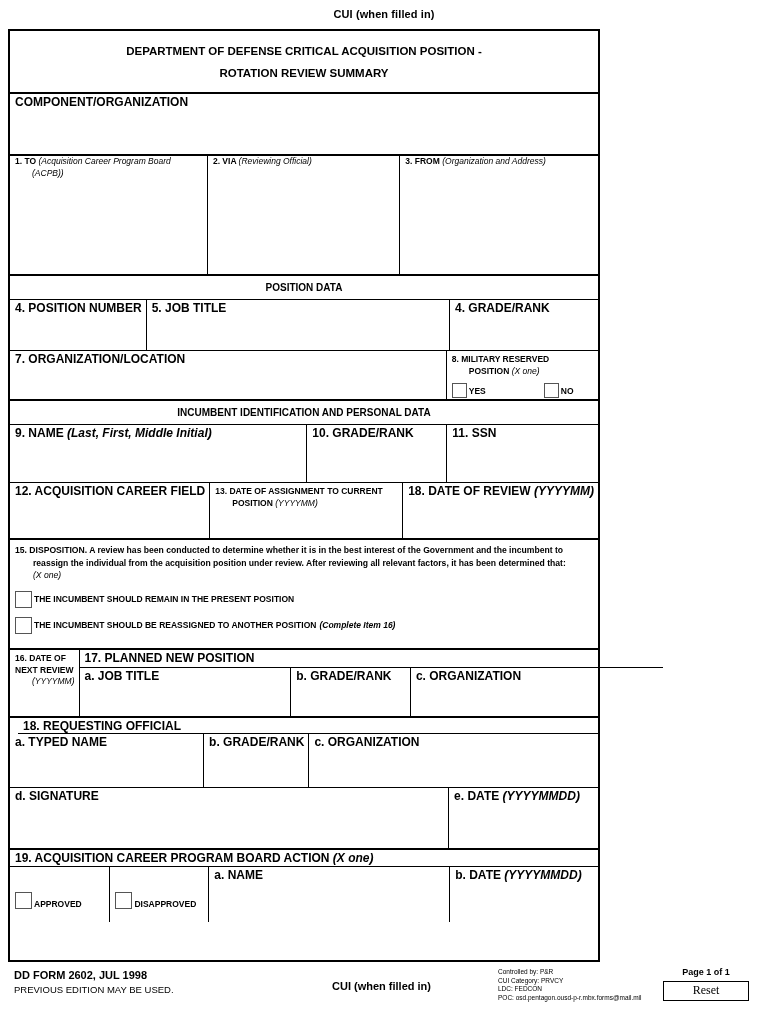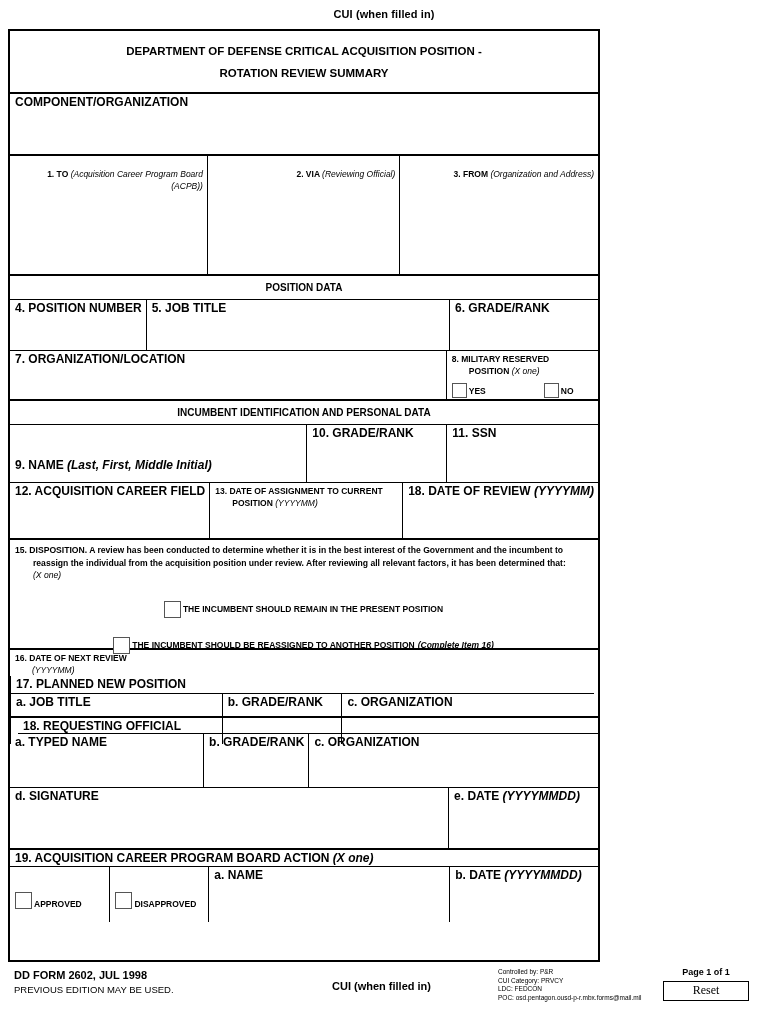--- a/index.html
+++ b/index.html
@@ -56,21 +56,21 @@
   
   .section-bar {
     text-align: center; font-size: 10px; font-weight: bold;
     padding: 5px 0 5px 0; line-height: 13px;
   }
 
   .comp-org { height: 62px; }
 
   
   .tvf { height: 120px; }
-  .tvf .cell { padding-top: 13px; text-align: right; }
+  .tvf .cell { padding-top: 0; }
   .ind { display: block; padding-left: 17px; }
 
   
   .pd-row1 { height: 51px; }
   .pd-row2 { height: 50px; }
 
   
   .cb {
     display: inline-block; width: 15px; height: 15px;
     border: 1.2px solid #555; background: #fff;
@@ -80,25 +80,25 @@
   .cb-lbl { font-size: 8.5px; font-weight: bold; }
 
   
   .inc-row1 { height: 58px; }
   .inc-row2 { height: 57px; }
 
   
   .disp { height: 110px; padding: 4px 6px 0 5px; }
   .disp-txt { font-size: 8.6px; font-weight: bold; line-height: 12.5px; }
   .disp-txt .hang { display: block; padding-left: 18px; }
-  .disp-opt { margin-top: 19px; display: flex; align-items: center; justify-content: center; }
+  .disp-opt { margin-top: 9px; display: flex; align-items: center; }
   .disp-opt .cb { width: 17px; height: 17px; }
 
   
-  .r16 { height: 68px; flex-direction: column; }
+  .r16 { height: 68px; }
   .r17head { height: 18px; }
   .r17sub { height: 50px; }
 
   
   .r18head { height: 16px; margin-left: 8px; }
   .r18a { height: 54px; }
   .r18d { height: 62px; }
 
   
   .r19head { height: 17px; }
@@ -177,21 +177,21 @@
     <div class="section-bar bb">POSITION DATA</div>
 
     <div class="row pd-row1 bb">
       <div class="cell" style="width:160px;">
         <div class="lbl">4. POSITION NUMBER</div>
       </div>
       <div class="cell bl" style="width:392px;">
         <div class="lbl">5. JOB TITLE</div>
       </div>
       <div class="cell bl" style="width:191px;">
-        <div class="lbl">6. GRADE/RANK</div>
+        <div class="lbl">4. GRADE/RANK</div>
       </div>
     </div>
 
     <div class="row pd-row2 thick-bb">
       <div class="cell" style="width:552px;">
         <div class="lbl">7. ORGANIZATION/LOCATION</div>
       </div>
       <div class="cell bl" style="width:191px;">
         <div class="lbl2">
           <span>8. MILITARY RESERVED</span>
@@ -209,21 +209,21 @@
             <span class="cb"></span>
             <span class="cb-lbl">NO</span>
           </span>
         </div>
       </div>
     </div>
 
     <div class="section-bar bb">INCUMBENT IDENTIFICATION AND PERSONAL DATA</div>
 
     <div class="row inc-row1 bb">
-      <div class="cell" style="width:376px;margin-top:32px;">
+      <div class="cell" style="width:376px;">
         <div class="lbl">
           <span>9. NAME</span>
           <span class="it norm">(Last, First, Middle Initial)</span>
         </div>
       </div>
       <div class="cell bl" style="width:176px;">
         <div class="lbl">10. GRADE/RANK</div>
       </div>
       <div class="cell bl" style="width:191px;">
         <div class="lbl">11. SSN</div>

